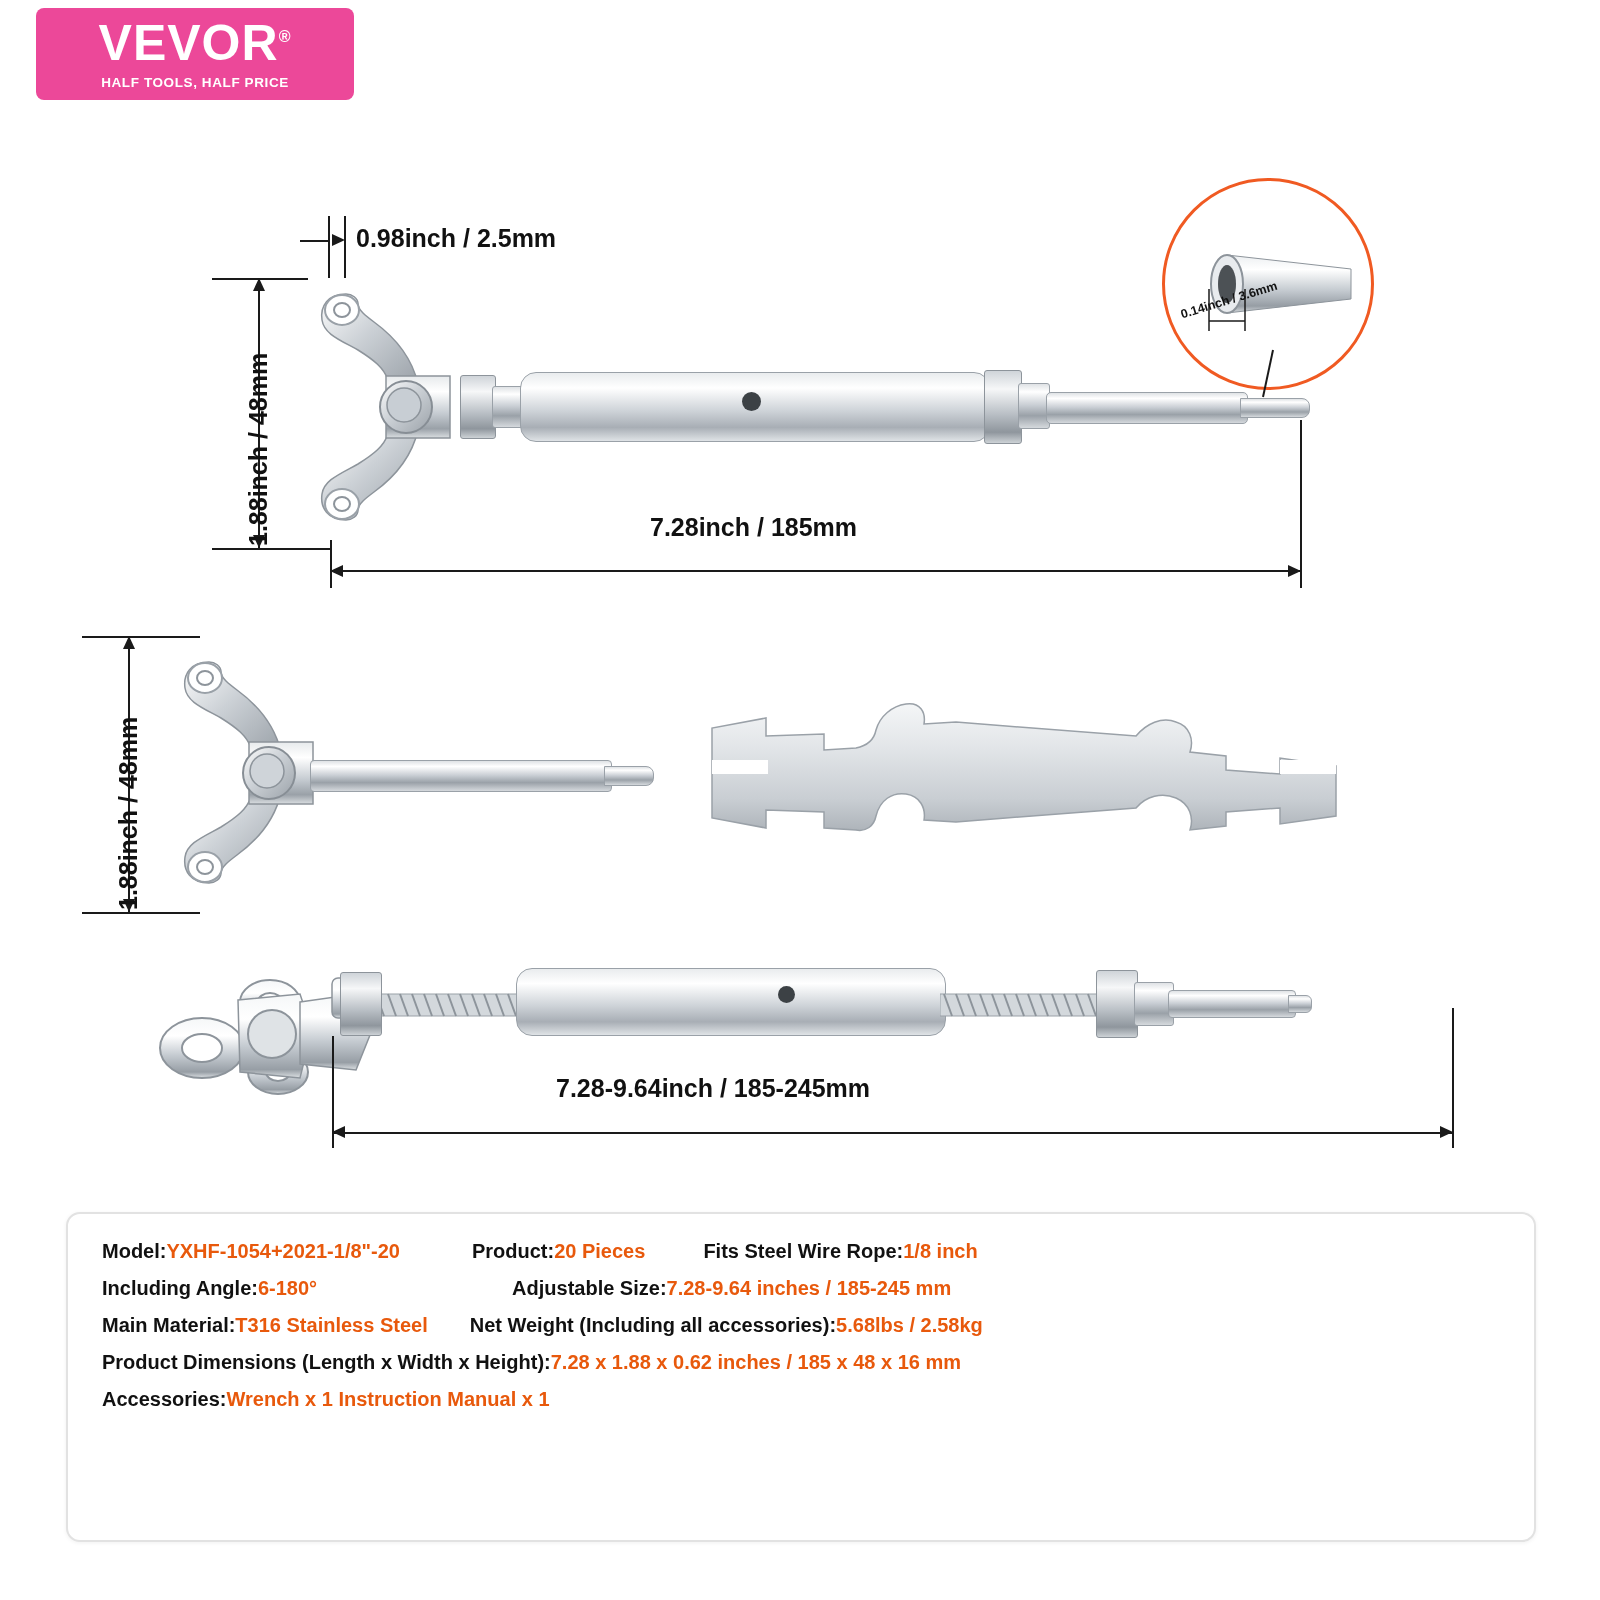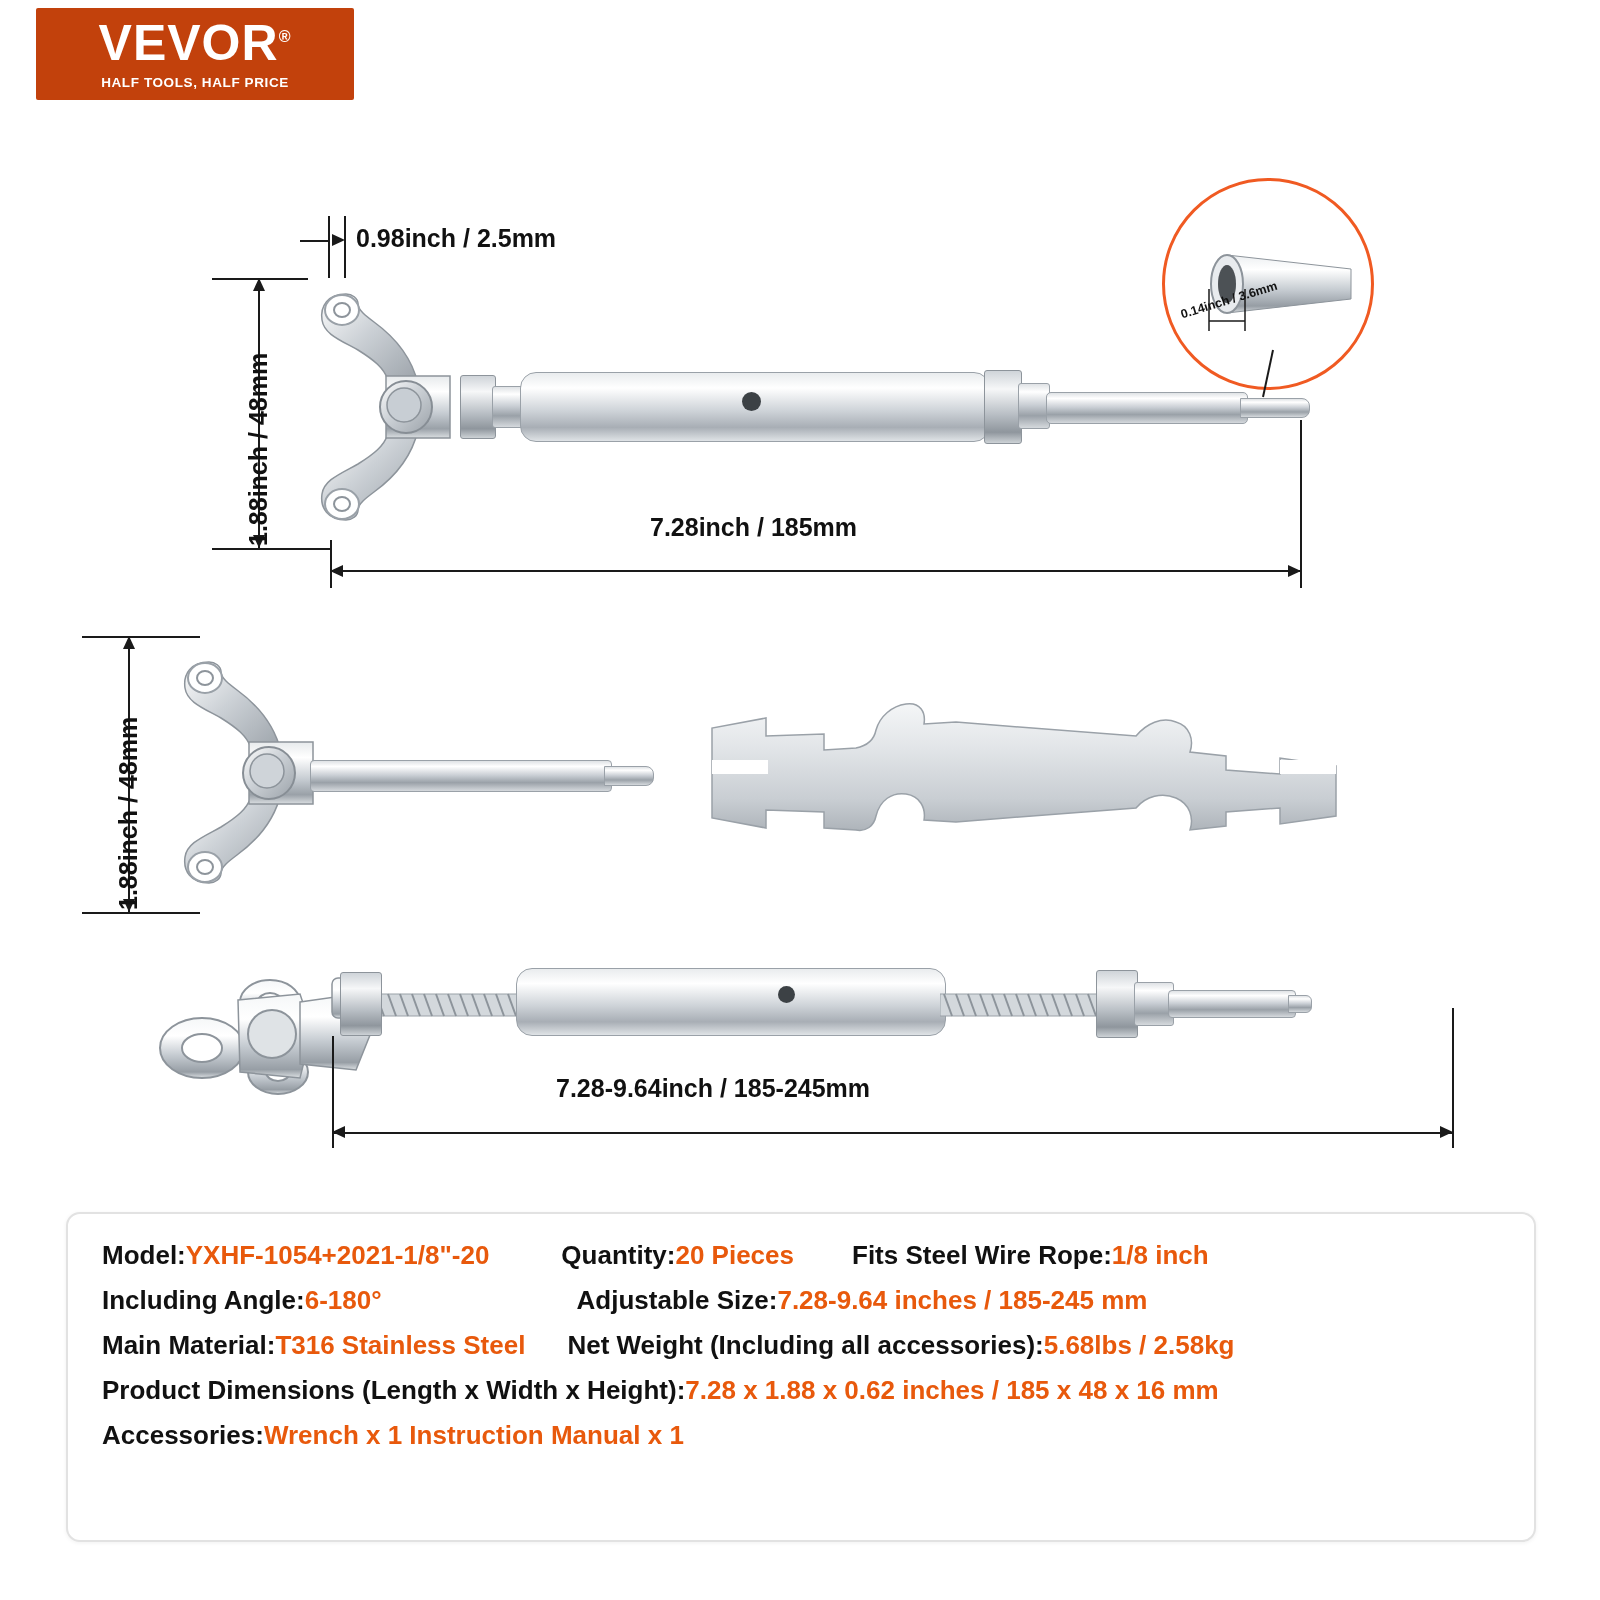--- a/index.html
+++ b/index.html
@@ -6,21 +6,21 @@
   body{
     width:1600px;height:1600px;
     background:#ffffff;
     font-family:"Liberation Sans", sans-serif;
     position:relative;
     overflow:hidden;
   }
   
   .brand{
     position:absolute;left:36px;top:8px;width:318px;height:92px;
-    background:#c2410c;border-radius:2px;
+    background:#ec4899;border-radius:8px;
     display:flex;flex-direction:column;align-items:center;justify-content:center;
   }
   .brand-name{
     color:#ffffff;font-size:50px;font-weight:bold;letter-spacing:1px;line-height:1;
     position:relative;
   }
   .brand-reg{font-size:16px;vertical-align:super;font-weight:bold;}
   .brand-tag{
     color:#ffffff;font-size:13.5px;font-weight:bold;letter-spacing:.6px;margin-top:7px;
   }
@@ -64,21 +64,21 @@
   }
 
   
   .spec-panel{
     position:absolute;left:66px;top:1212px;width:1470px;height:330px;
     border:2px solid #e2e2e2;border-radius:14px;background:#fff;
     box-shadow:0 1px 4px rgba(0,0,0,.06);
     padding:26px 34px;box-sizing:border-box;
   }
   .spec-row{
-    display:flex;align-items:flex-end;margin-bottom:14px;font-size:26px;font-weight:bold;
+    display:flex;align-items:flex-end;margin-bottom:14px;font-size:20px;font-weight:bold;
     color:#111;white-space:nowrap;
   }
   .lab{color:#111;font-weight:bold;}
   .val{color:#E8590C;font-weight:bold;}
   .sp{display:inline-block;}
 </style>
 </head>
 <body>
 
 <div class="brand">
@@ -302,21 +302,21 @@
   <div class="arrow arr-r" style="left:1440px;top:1126px;"></div>
   <div class="dim-text" style="left:556px;top:1074px;">7.28-9.64inch / 185-245mm</div>
 </div>
 
 <div class="spec-panel">
 
   <div class="spec-row">
     <span class="lab">Model: </span>
     <span class="val">YXHF-1054+2021-1/8"-20</span>
     <span class="sp" style="width:72px;"></span>
-    <span class="lab">Quantity: </span>
+    <span class="lab">Product: </span>
     <span class="val">20 Pieces</span>
     <span class="sp" style="width:58px;"></span>
     <span class="lab">Fits Steel Wire Rope: </span>
     <span class="val">1/8 inch</span>
   </div>
 
   <div class="spec-row">
     <span class="lab">Including Angle: </span>
     <span class="val">6-180°</span>
     <span class="sp" style="width:195px;"></span>

